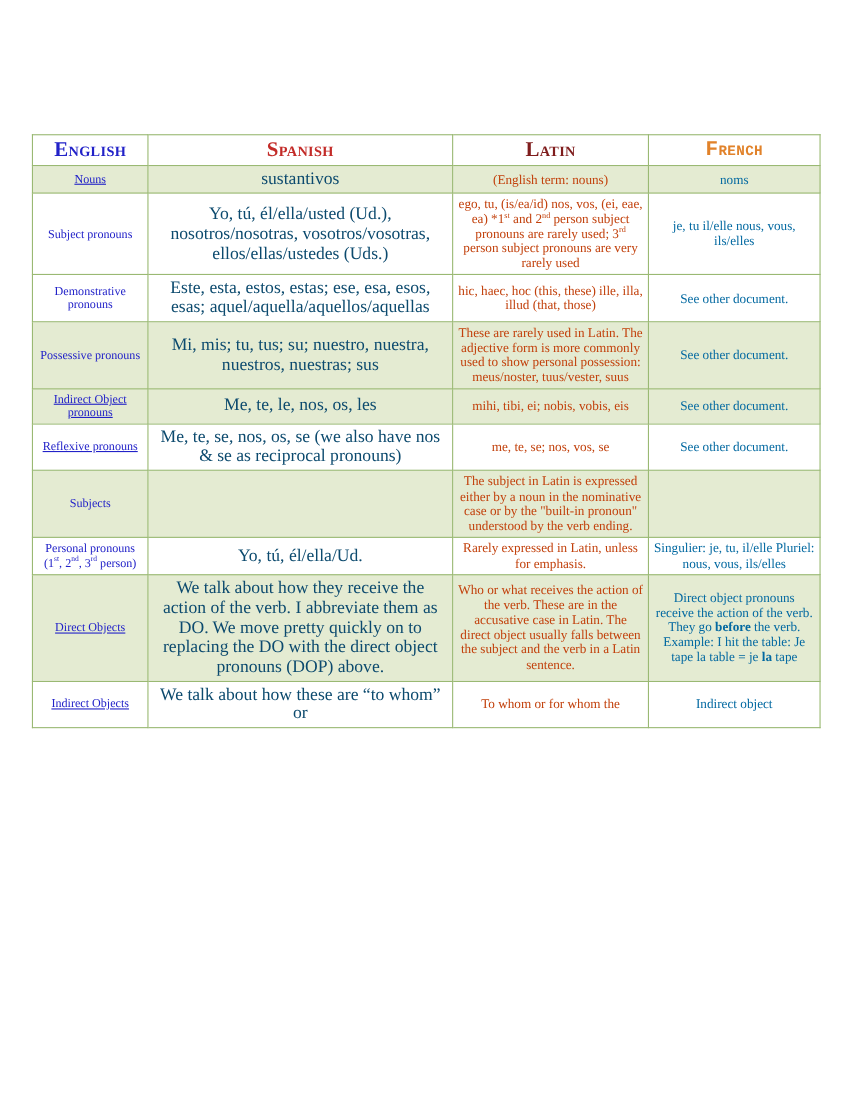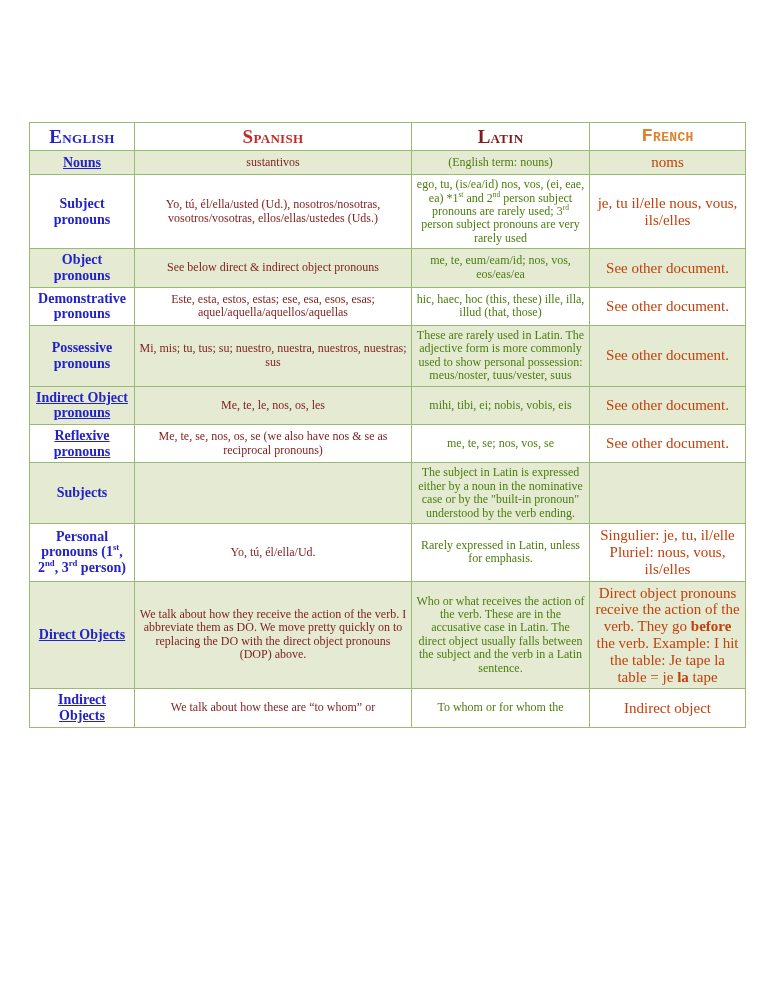--- a/index.html
+++ b/index.html
@@ -37,24 +37,24 @@
     padding: 3px 4px;
     line-height: 1.12;
     margin-top: 44px;
   }
   col.c-en { width: 105px; }
   col.c-es { width: 277px; }
   col.c-la { width: 178px; }
   col.c-fr { width: 156px; }
 
   
-  .en   { color: #2222C8; font-weight: bold; font-size: 14px; font-family: "Liberation Serif", serif; }
-  .es   { color: #7f1d1d; font-size: 12px; }
-  .la   { color: #4d7c0f; font-size: 12px; }
-  .fr   { color: #c2410c; font-size: 15px; }
+  .en   { color: #2222C8; font-weight: normal; font-size: 11px; font-family: "Liberation Serif", serif; }
+  .es   { color: #0c4a6e; font-size: 16px; }
+  .la   { color: #c2410c; font-size: 12px; }
+  .fr   { color: #0369a1; font-size: 12px; }
 
   .hdr td { padding: 5px 4px 6px 4px; background: #ffffff; }
   .hdr .cap {
     font-weight: bold;
     font-variant: small-caps;
     font-size: 19px;
     letter-spacing: 0.3px;
   }
   .hdr .cap.en { color: #2222C8; }
   .hdr .cap.es { color: #C32B28; }
@@ -110,34 +110,20 @@
             <td>
               <span class="cell-txt es">Yo, tú, él/ella/usted (Ud.), nosotros/nosotras, vosotros/vosotras, ellos/ellas/ustedes (Uds.)</span>
             </td>
             <td>
               <span class="cell-txt la">ego, tu, (is/ea/id) nos, vos, (ei, eae, ea) *1<sup>st</sup> and 2<sup>nd</sup> person subject pronouns are rarely used; 3<sup>rd</sup> person subject pronouns are very rarely used</span>
             </td>
             <td>
               <span class="cell-txt fr">je, tu il/elle nous, vous, ils/elles</span>
             </td>
           </tr>
-          <tr class="shade">
-            <td>
-              <span class="cell-txt en">Object pronouns</span>
-            </td>
-            <td>
-              <span class="cell-txt es">See below direct &amp; indirect object pronouns</span>
-            </td>
-            <td>
-              <span class="cell-txt la">me, te, eum/eam/id; nos, vos, eos/eas/ea</span>
-            </td>
-            <td>
-              <span class="cell-txt fr">See other document.</span>
-            </td>
-          </tr>
           <tr class="plain">
             <td>
               <span class="cell-txt en">Demonstrative pronouns</span>
             </td>
             <td>
               <span class="cell-txt es">Este, esta, estos, estas; ese, esa, esos, esas; aquel/aquella/aquellos/aquellas</span>
             </td>
             <td>
               <span class="cell-txt la">hic, haec, hoc (this, these) ille, illa, illud (that, those)</span>
             </td>

